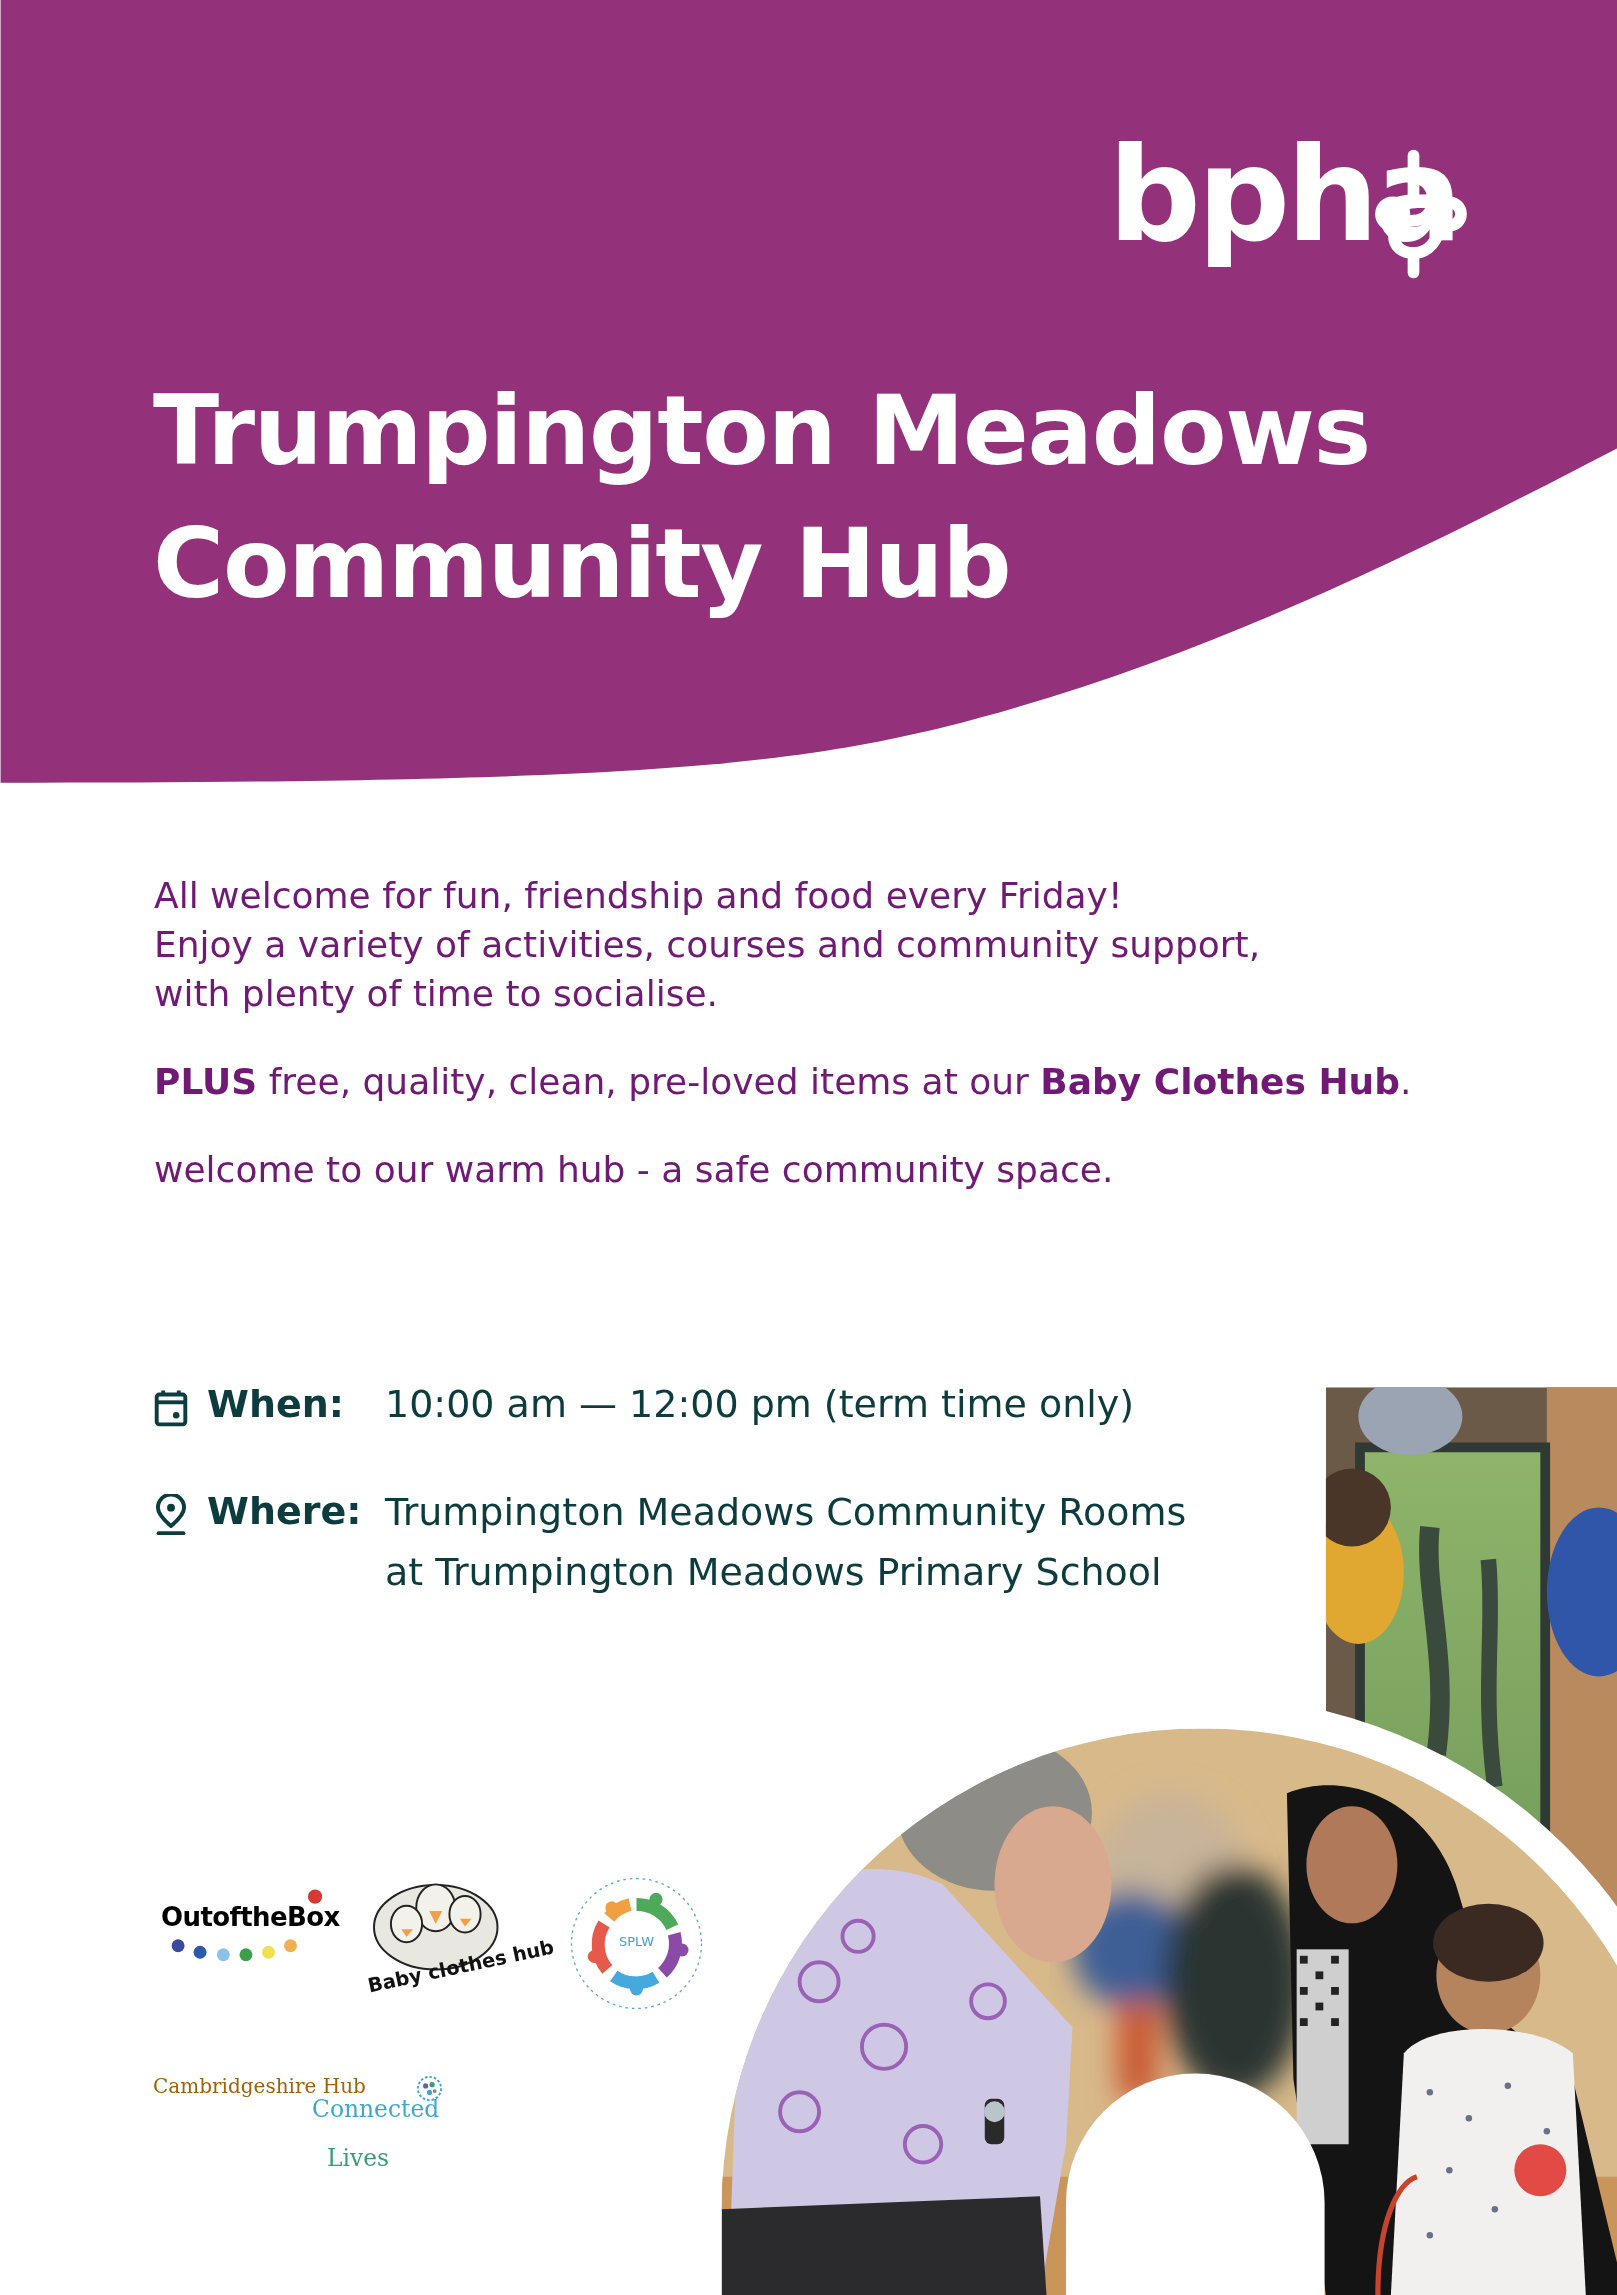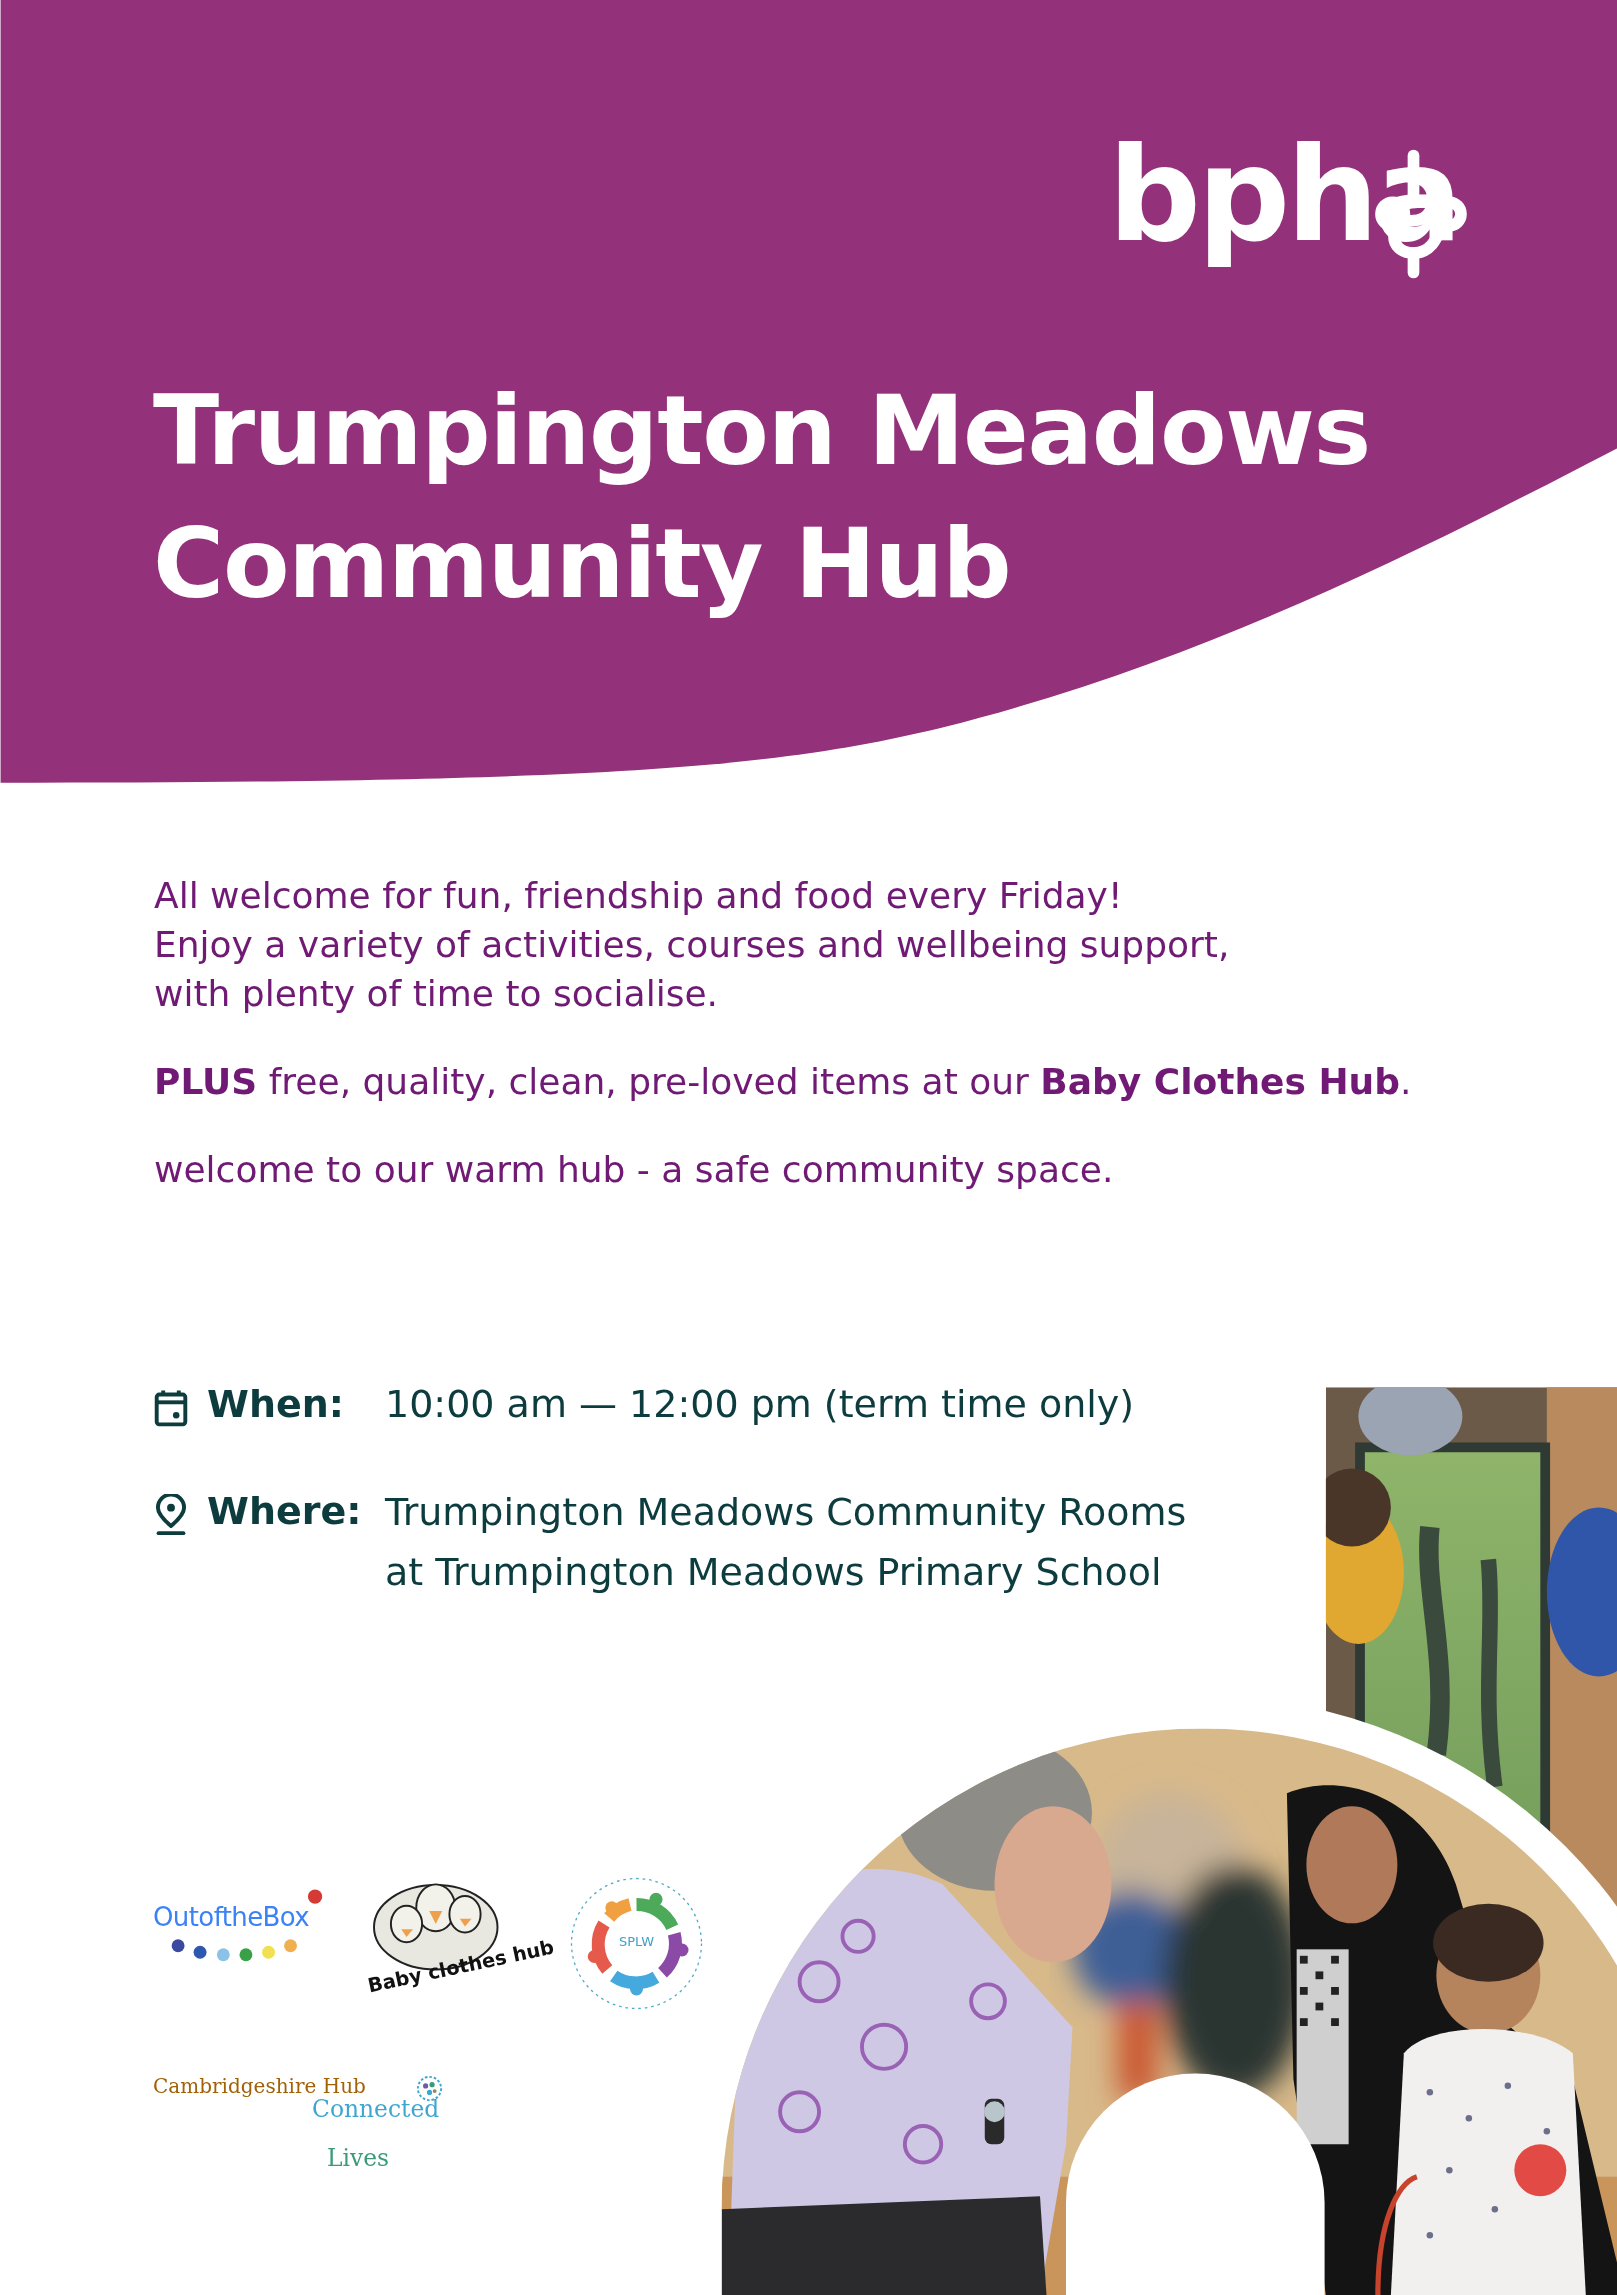--- a/index.html
+++ b/index.html
@@ -18,21 +18,21 @@
   .row { position: relative; height: 58px; }
   .row .icon { position: absolute; left: 0; top: 13px; width: 34px; height: 39px; }
   .row .label { position: absolute; left: 53px; top: 0; font-weight: bold; white-space: nowrap; line-height: 58px; }
   .row .value { position: absolute; left: 231px; top: 0; white-space: nowrap; line-height: 58px; }
   .row.where { margin-top: 49px; }
   .row.where .value { line-height: 60px; }
   .photo-wrap { position: absolute; left: 0; top: 0; width: 1618px; height: 2295px; pointer-events: none; }
   .photo-wrap svg { position: absolute; left: 0; top: 0; }
   .partner { position: absolute; }
   .ootb { left: 153px; top: 1885px; width: 182px; height: 84px; }
-  .ootb-text { position: absolute; left: 0; top: 17px; font-size: 26px; font-weight: normal; color: #3b82f6; letter-spacing: -0.6px; white-space: nowrap; }
+  .ootb-text { position: absolute; left: 8px; top: 17px; font-size: 26px; font-weight: bold; color: #000000; letter-spacing: -0.6px; white-space: nowrap; }
   .baby { left: 361px; top: 1872px; width: 156px; height: 130px; }
   .splw { left: 565px; top: 1872px; width: 143px; height: 143px; }
   .cambs { left: 153px; top: 2073px; width: 305px; height: 78px; }
   .cambs-1 { position: absolute; left: 0; top: 1.3px; font-family: "DejaVu Serif", serif; font-size: 20px; color: #a16207; white-space: nowrap; }
   .cambs-2 { position: absolute; left: 159px; top: 22px; font-family: "DejaVu Serif", serif; font-size: 23.4px; color: #3fa6d0; white-space: nowrap; }
   .cambs-3 { position: absolute; left: 174px; top: 42px; font-family: "DejaVu Serif", serif; font-size: 23.4px; color: #3a9a7a; white-space: nowrap; margin-top: 29px; }
   .cambs-mark { position: absolute; left: 255px; top: 0; width: 31px; height: 31px; }
 </style>
 </head>
 <body>
@@ -55,21 +55,21 @@
 </div>
 
 <h1 class="title">
   <span>Trumpington Meadows</span>
   <span>Community Hub</span>
 </h1>
 
 <div class="intro">
   <p>
     <span class="line">All welcome for fun, friendship and food every Friday!</span>
-    <span class="line">Enjoy a variety of activities, courses and wellbeing support,</span>
+    <span class="line">Enjoy a variety of activities, courses and community support,</span>
     <span class="line">with plenty of time to socialise.</span>
   </p>
   <p><b>PLUS</b><span> free, quality, clean, pre-loved items at our </span><b>Baby Clothes Hub</b><span>.</span></p>
   <p>
     <span class="line">welcome to our warm hub - a safe community space.</span>
   </p>
 </div>
 
 <div class="details">
   <div class="row when">

